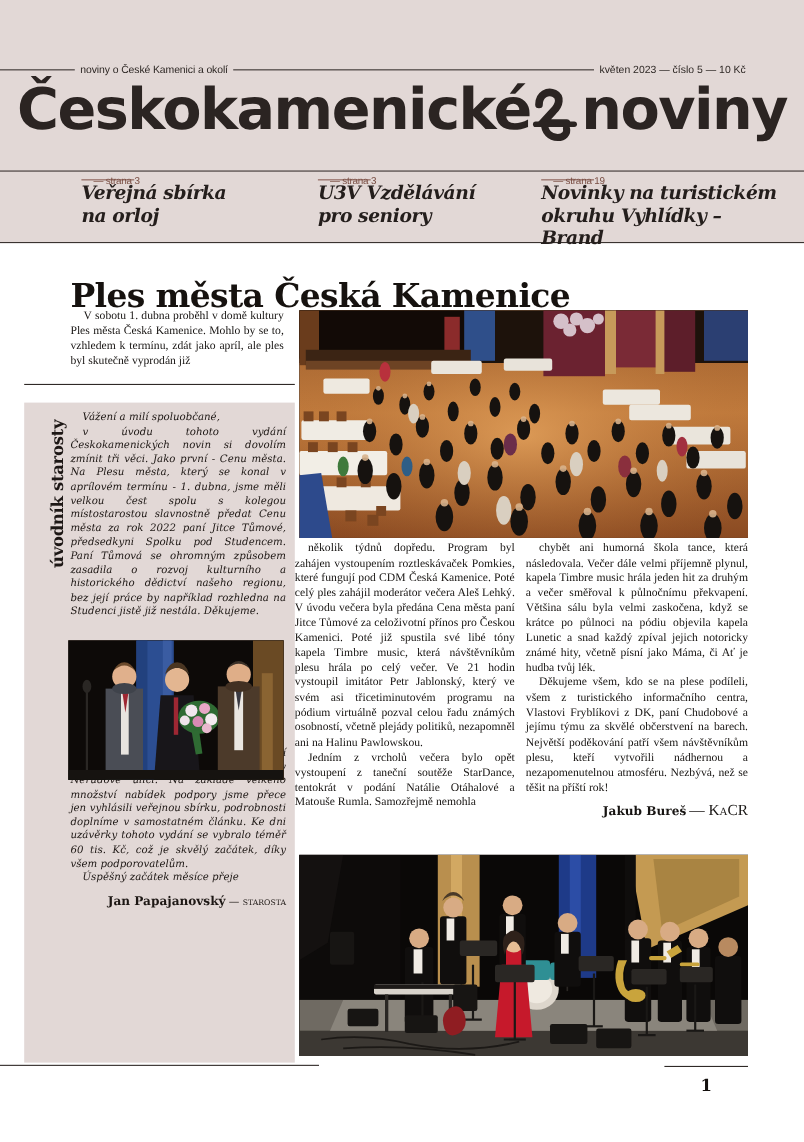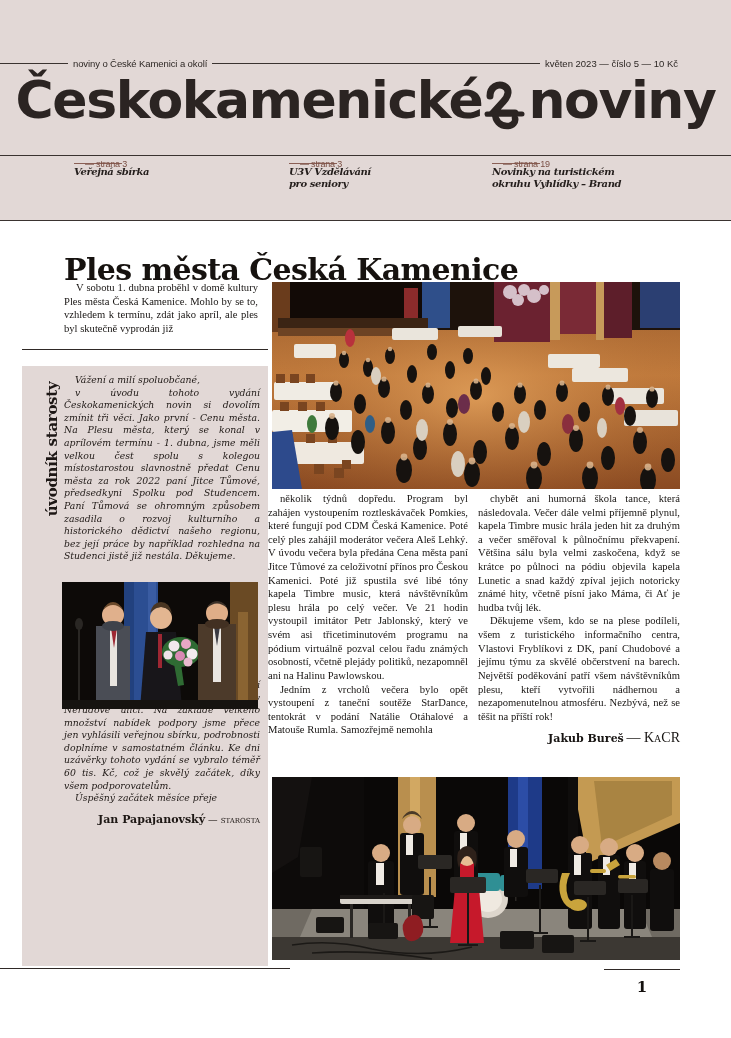--- a/index.html
+++ b/index.html
@@ -115,21 +115,21 @@
     color: #7a4f44;
     position: absolute;
     top: 1px;
     left: 11px;
     letter-spacing: -0.2px;
   }
   .teaser-title {
     font-family: "DejaVu Serif", serif;
     font-style: italic;
     font-weight: bold;
-    font-size: 10px;
+    font-size: 17px;
     line-height: 1.22;
     color: #241e1c;
     letter-spacing: -0.4px;
     margin-top: 1px;
   }
 
   
   .headline {
     position: absolute;
     left: 64px; top: 240px;
@@ -298,20 +298,21 @@
 <div class="masthead-divider top"></div>
 <div class="masthead-divider bot"></div>
 
 <div class="teasers">
 
   <div class="teaser teaser-1">
     <div class="teaser-rule"></div>
     <div class="teaser-page">— strana 3</div>
     <div class="teaser-title">
       <div>Veřejná sbírka</div>
+      <div>na orloj</div>
     </div>
   </div>
 
   <div class="teaser teaser-2">
     <div class="teaser-rule"></div>
     <div class="teaser-page">— strana 3</div>
     <div class="teaser-title">
       <div>U3V Vzdělávání</div>
       <div>pro seniory</div>
     </div>

